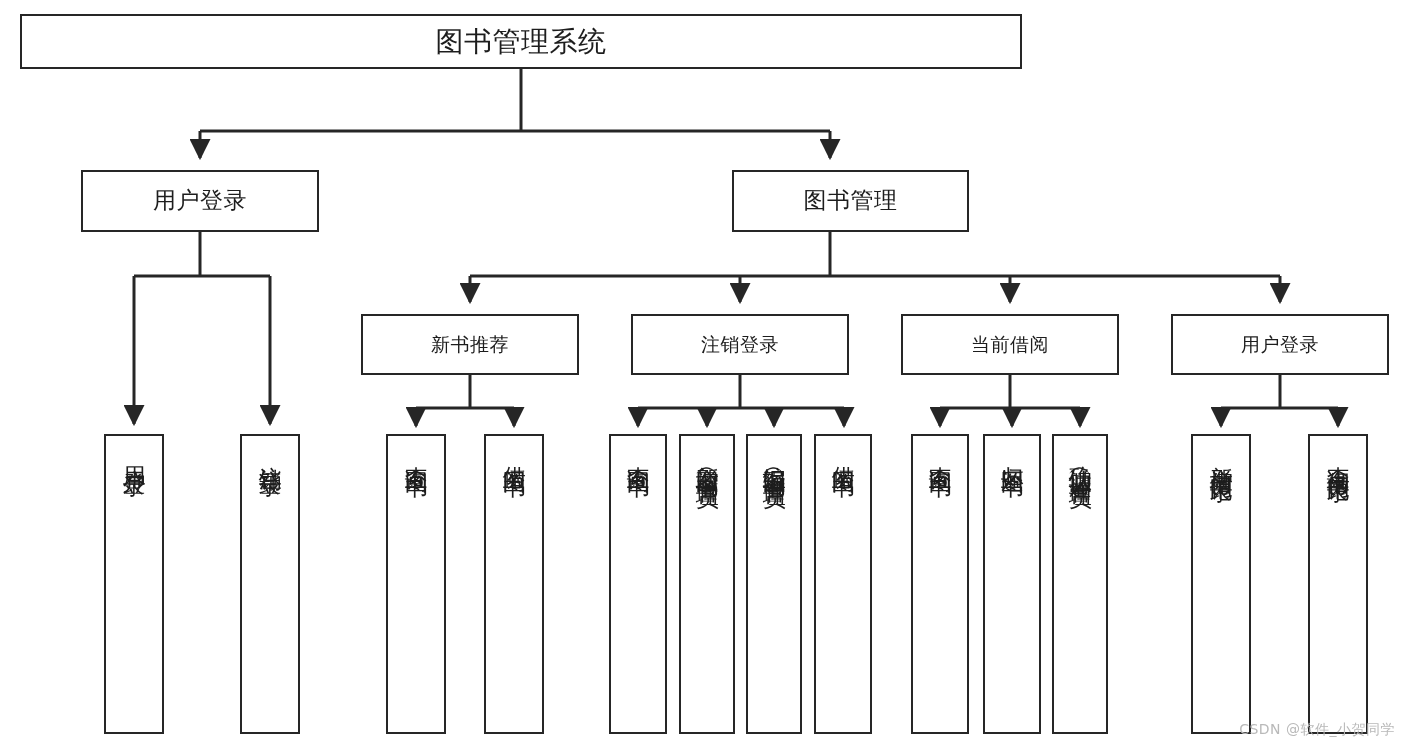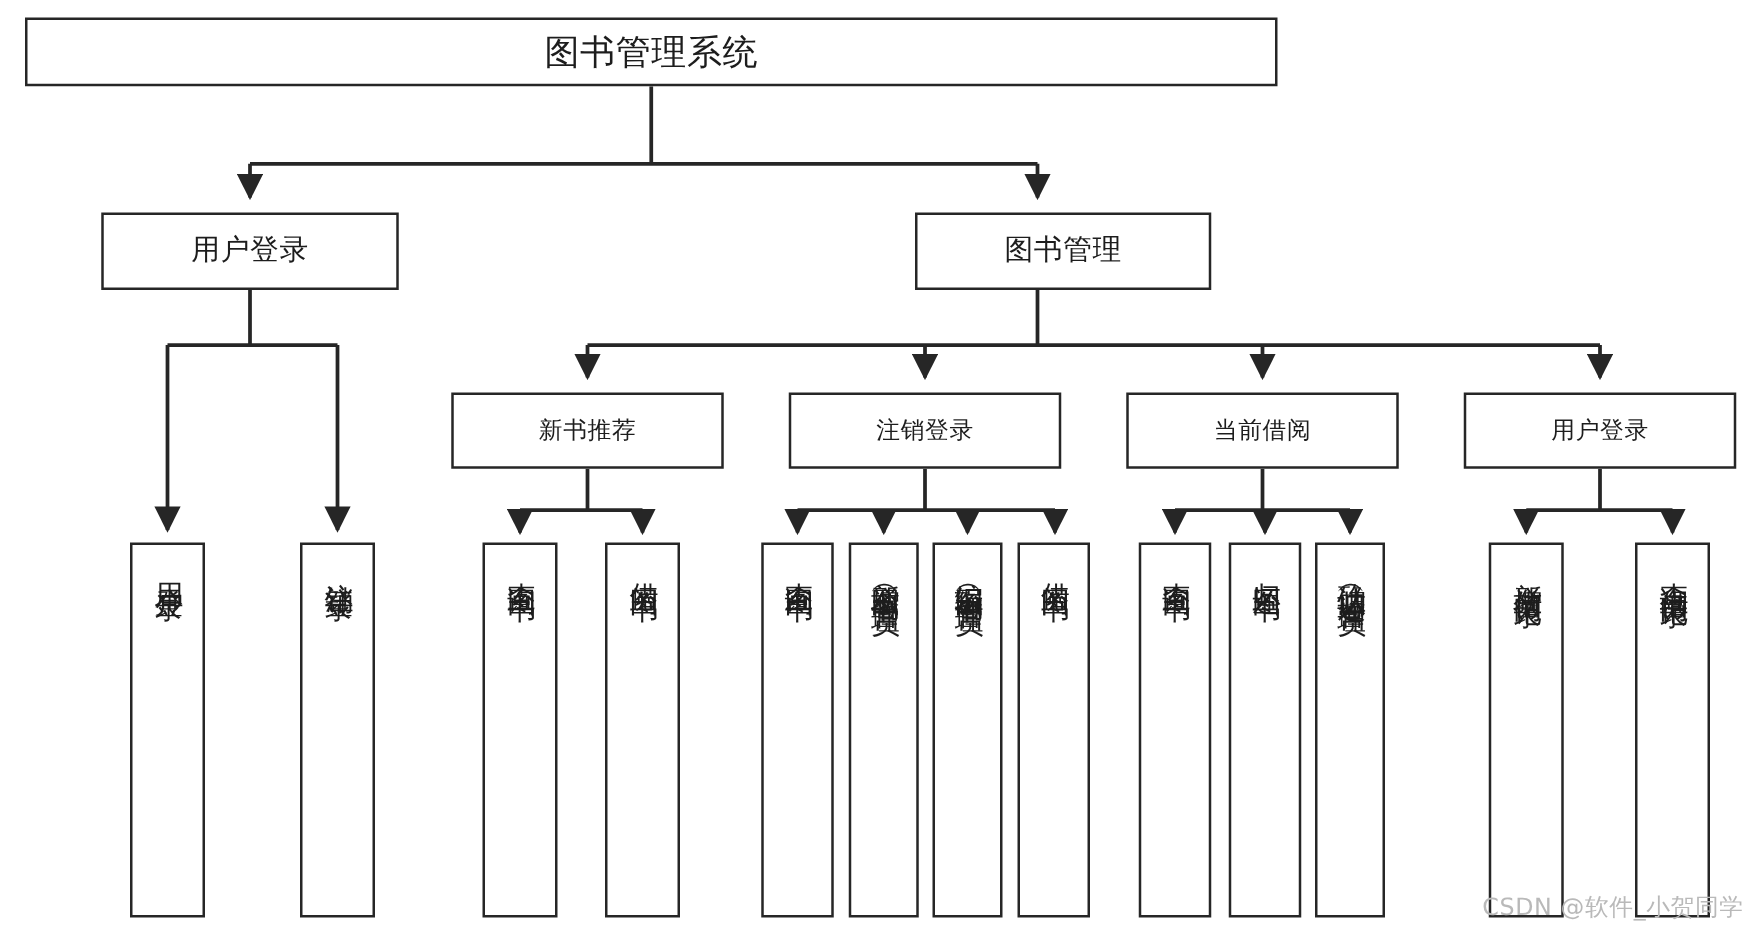--- a/index.html
+++ b/index.html
@@ -57,21 +57,21 @@
     text-orientation: upright;
     font-size: 23px;
     line-height: 1.28;
     letter-spacing: 3px;
     white-space: nowrap;
   }
   .watermark {
     position: absolute;
     right: 10px;
     bottom: 8px;
-    font-size: 19px;
+    font-size: 14px;
     color: #b9b9b9;
     white-space: nowrap;
     letter-spacing: 0.5px;
   }
 </style>
 </head>
 <body>
 
 <div id="canvas">
 

